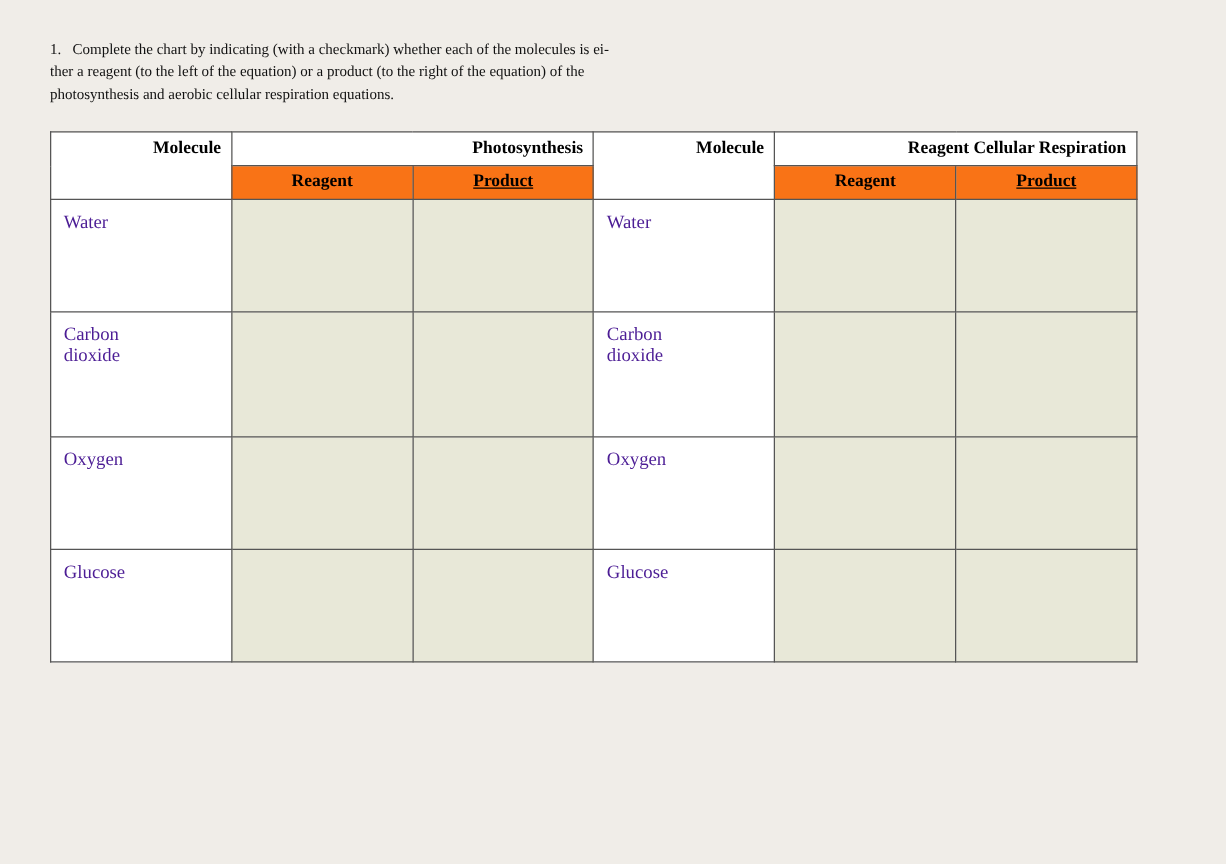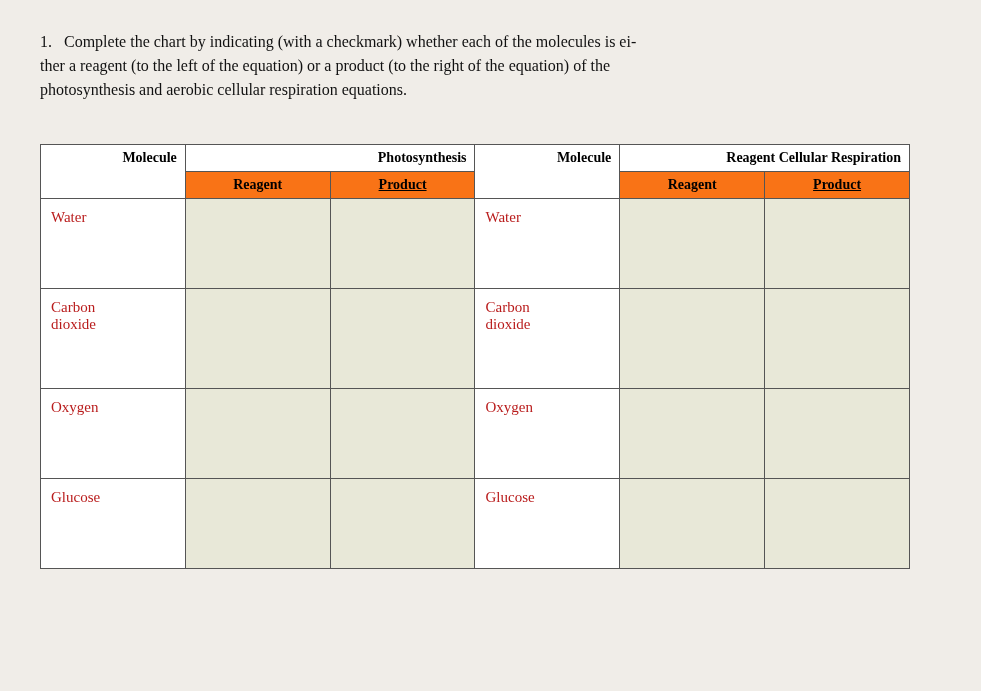--- a/index.html
+++ b/index.html
@@ -5,23 +5,23 @@
     * { box-sizing: border-box; margin: 0; padding: 0; }
     body {
       background: #f0ede8;
       font-family: 'Times New Roman', Times, serif;
       font-size: 15px;
       padding: 30px 40px;
       width: 981px;
       min-height: 691px;
     }
     .question-text {
-      margin-bottom: 32px;
+      margin-bottom: 11px;
       line-height: 1.5;
-      font-size: 16px;
+      font-size: 12px;
       color: #111;
     }
     .table-wrapper {
       margin-top: 10px;
       display: inline-block;
     }
     table {
       border-collapse: collapse;
       width: 870px;
     }
@@ -60,21 +60,21 @@
       background: #e8e8d8;
       height: 90px;
       width: 130px;
       padding: 8px;
     }
     .molecule-cell {
       background: #fff;
       height: 90px;
       padding: 10px;
       font-size: 15px;
-      color: #b91c1c;
+      color: #4c1d95;
     }
     .photosynthesis-header {
       text-align: center;
       background: #fff;
     }
     .aerobic-header {
       text-align: center;
       background: #fff;
     }
   </style>

